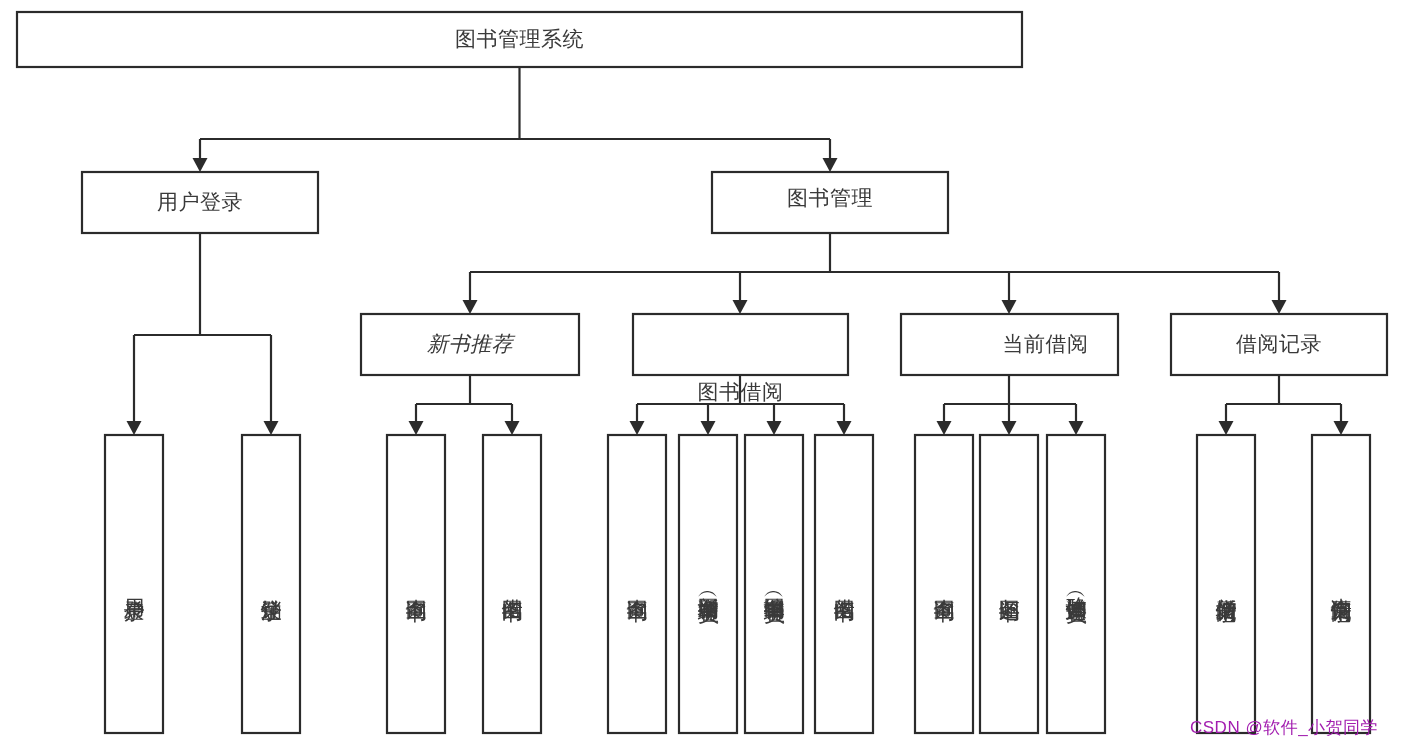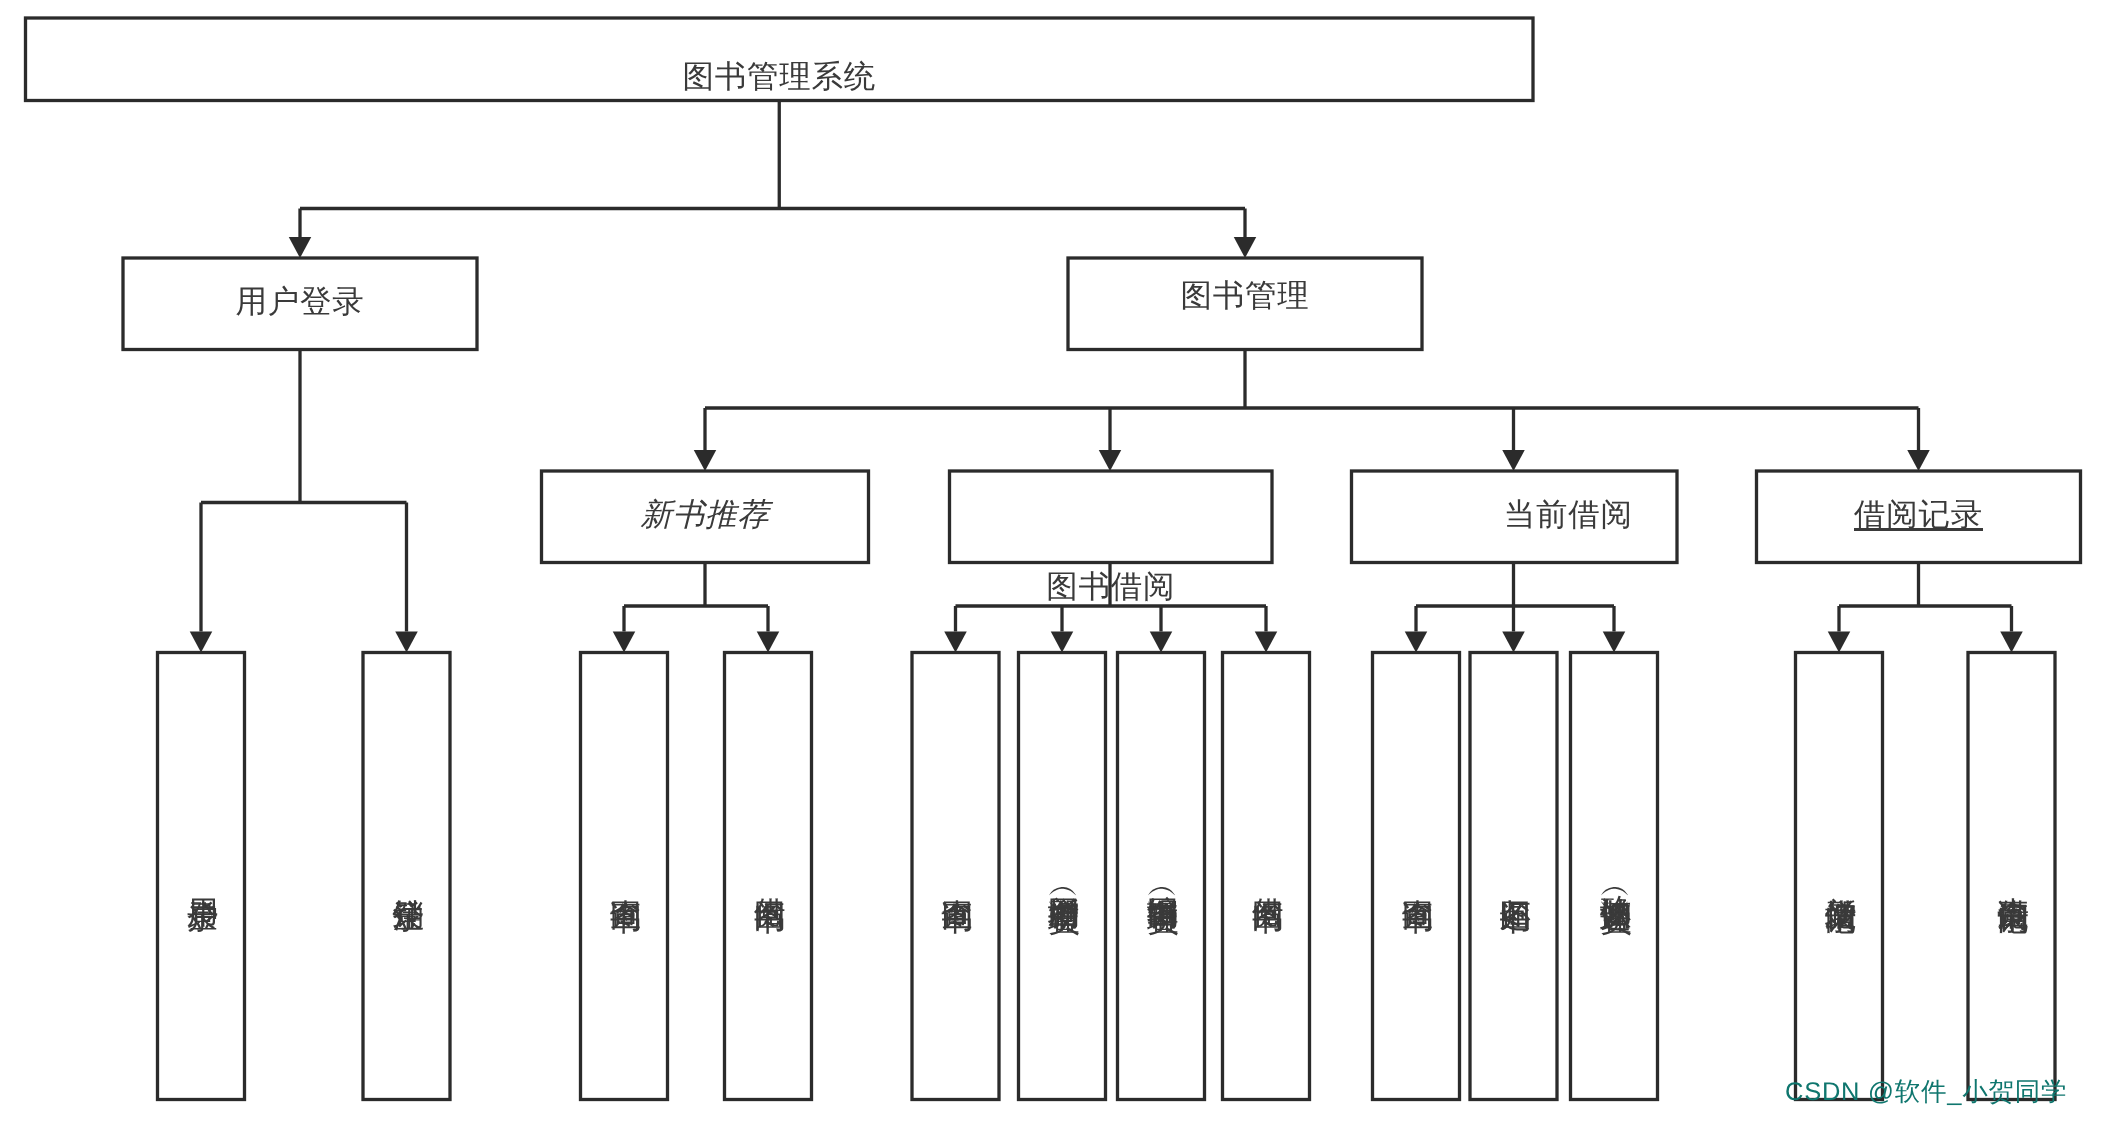--- a/index.html
+++ b/index.html
@@ -63,21 +63,21 @@
     font-size: 21px;
     line-height: 1.26;
     letter-spacing: 1px;
     writing-mode: vertical-rl;
     text-orientation: upright;
     pointer-events: none;
     overflow: hidden;
   }
   .watermark {
     position: absolute;
-    color: #0f766e;
+    color: #a21caf;
     font-size: 17px;
     letter-spacing: 0.5px;
     white-space: nowrap;
     pointer-events: none;
   }
 </style>
 </head>
 <body>
 
 <div id="diagram-root">
@@ -167,27 +167,27 @@
         <rect x="745" y="435" width="58" height="298" class="node-box"></rect>
         <rect x="815" y="435" width="58" height="298" class="node-box"></rect>
         <rect x="915" y="435" width="58" height="298" class="node-box"></rect>
         <rect x="980" y="435" width="58" height="298" class="node-box"></rect>
         <rect x="1047" y="435" width="58" height="298" class="node-box"></rect>
         <rect x="1197" y="435" width="58" height="298" class="node-box"></rect>
         <rect x="1312" y="435" width="58" height="298" class="node-box"></rect>
       </g>
   </svg>
   <div id="label-layer">
-      <div class="node-label-h" style="left: 17px; top: 25px; width: 1005px; height: 55px;">图书管理系统</div>
+      <div class="node-label-h" style="left: 17px; top: 12px; width: 1005px; height: 55px;">图书管理系统</div>
       <div class="node-label-h" style="left: 82px; top: 172px; width: 236px; height: 61px;">用户登录</div>
       <div class="node-label-h" style="left: 712px; top: 168px; width: 236px; height: 61px; border-radius: 22px;">图书管理</div>
       <div class="node-label-h" style="left: 361px; top: 314px; width: 218px; height: 61px; font-style: italic;">新书推荐</div>
       <div class="node-label-h" style="left: 633px; top: 314px; width: 215px; height: 61px; margin-top: 48px;">图书借阅</div>
       <div class="node-label-h" style="left: 901px; top: 314px; width: 217px; height: 61px; margin-left: 36px;">当前借阅</div>
-      <div class="node-label-h" style="left: 1171px; top: 314px; width: 216px; height: 61px; text-decoration: underline;">借阅记录</div>
+      <div class="node-label-h" style="left: 1171px; top: 314px; width: 216px; height: 61px;">借阅记录</div>
       <div class="node-label-v" style="left: 105px; top: 435px; width: 58px; height: 298px;">用户登录</div>
       <div class="node-label-v" style="left: 242px; top: 435px; width: 58px; height: 298px;">注销登录</div>
       <div class="node-label-v" style="left: 387px; top: 435px; width: 58px; height: 298px;">查询图书</div>
       <div class="node-label-v" style="left: 483px; top: 435px; width: 58px; height: 298px;">借阅图书</div>
       <div class="node-label-v" style="left: 608px; top: 435px; width: 58px; height: 298px;">查询图书</div>
       <div class="node-label-v" style="left: 679px; top: 435px; width: 58px; height: 298px;">新增图书（管理员）</div>
       <div class="node-label-v" style="left: 745px; top: 435px; width: 58px; height: 298px;">编辑图书（管理员）</div>
       <div class="node-label-v" style="left: 815px; top: 435px; width: 58px; height: 298px;">借阅图书</div>
       <div class="node-label-v" style="left: 915px; top: 435px; width: 58px; height: 298px;">查询图书</div>
       <div class="node-label-v" style="left: 980px; top: 435px; width: 58px; height: 298px;">归还图书</div>

